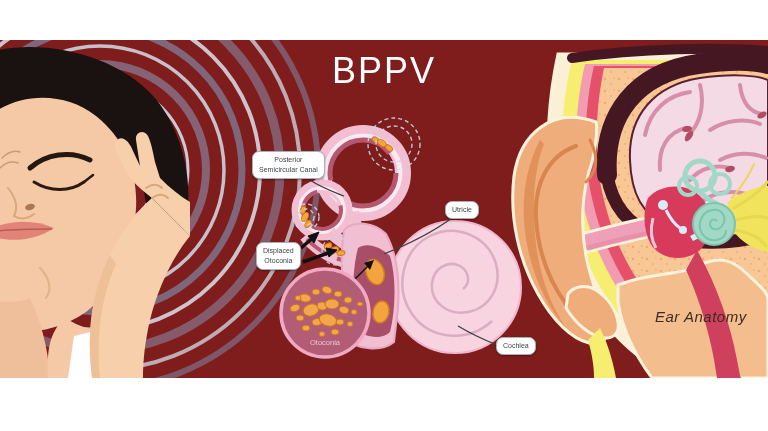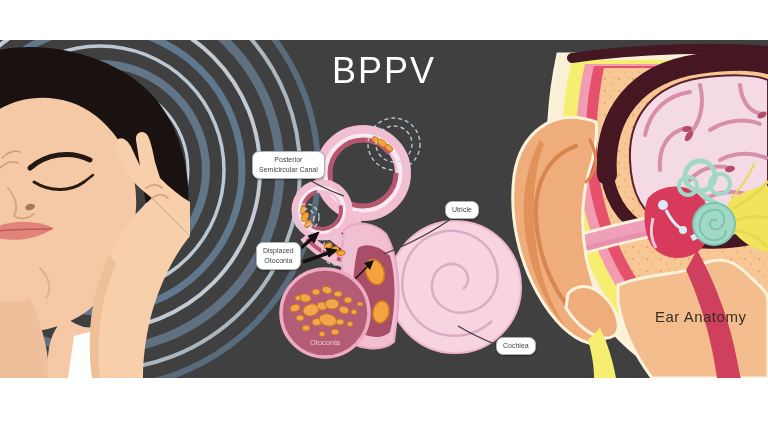--- a/index.html
+++ b/index.html
@@ -1,33 +1,33 @@
 <!DOCTYPE html>
 <html><head>
 <meta charset="utf-8">
 <style>
   html,body{margin:0;padding:0;background:#ffffff;}
   .stage{position:relative;width:768px;height:431px;background:#ffffff;overflow:hidden;
          font-family:"Liberation Sans", sans-serif;}
-  .banner{position:absolute;left:0;top:40px;width:768px;height:338px;background:#404040;overflow:hidden;}
+  .banner{position:absolute;left:0;top:40px;width:768px;height:338px;background:#7f1d1d;overflow:hidden;}
   .banner svg{position:absolute;left:0;top:0;}
   .titles{position:absolute;left:0;top:52px;width:768px;text-align:center;color:#ffffff;pointer-events:none;}
   .title{font-size:36px;font-weight:300;letter-spacing:2px;line-height:1.05;}
   .subtitle{font-size:15.5px;font-weight:400;margin-top:3px;letter-spacing:.3px;}
   .pill{position:absolute;background:#ffffff;border:1px solid #a9b0b6;border-radius:7px;
         padding:3px 6px;font-size:7px;line-height:1.45;color:#3f4448;text-align:center;
         box-shadow:0 1px 2px rgba(0,0,0,.35);white-space:nowrap;z-index:5;}
   .pill-posterior{left:252px;top:151px;}
   .pill-utricle{left:445px;top:201px;}
   .pill-displaced{left:256px;top:242px;}
   .pill-cochlea{left:496px;top:337px;}
   .inset-label{position:absolute;left:300px;top:338px;width:50px;text-align:center;
         font-size:7.5px;color:#edc2d3;z-index:5;}
   .ear-caption{position:absolute;left:655px;top:308px;font-size:15px;color:#3a2d22;
-        letter-spacing:.5px;z-index:5;}
+        letter-spacing:.5px;z-index:5;font-style:italic;}
 </style>
 </head>
 <body>
 
 <div class="stage">
   <div class="banner">
 
     <svg width="768" height="338" viewBox="0 0 768 338">
 
       <g fill="none">

